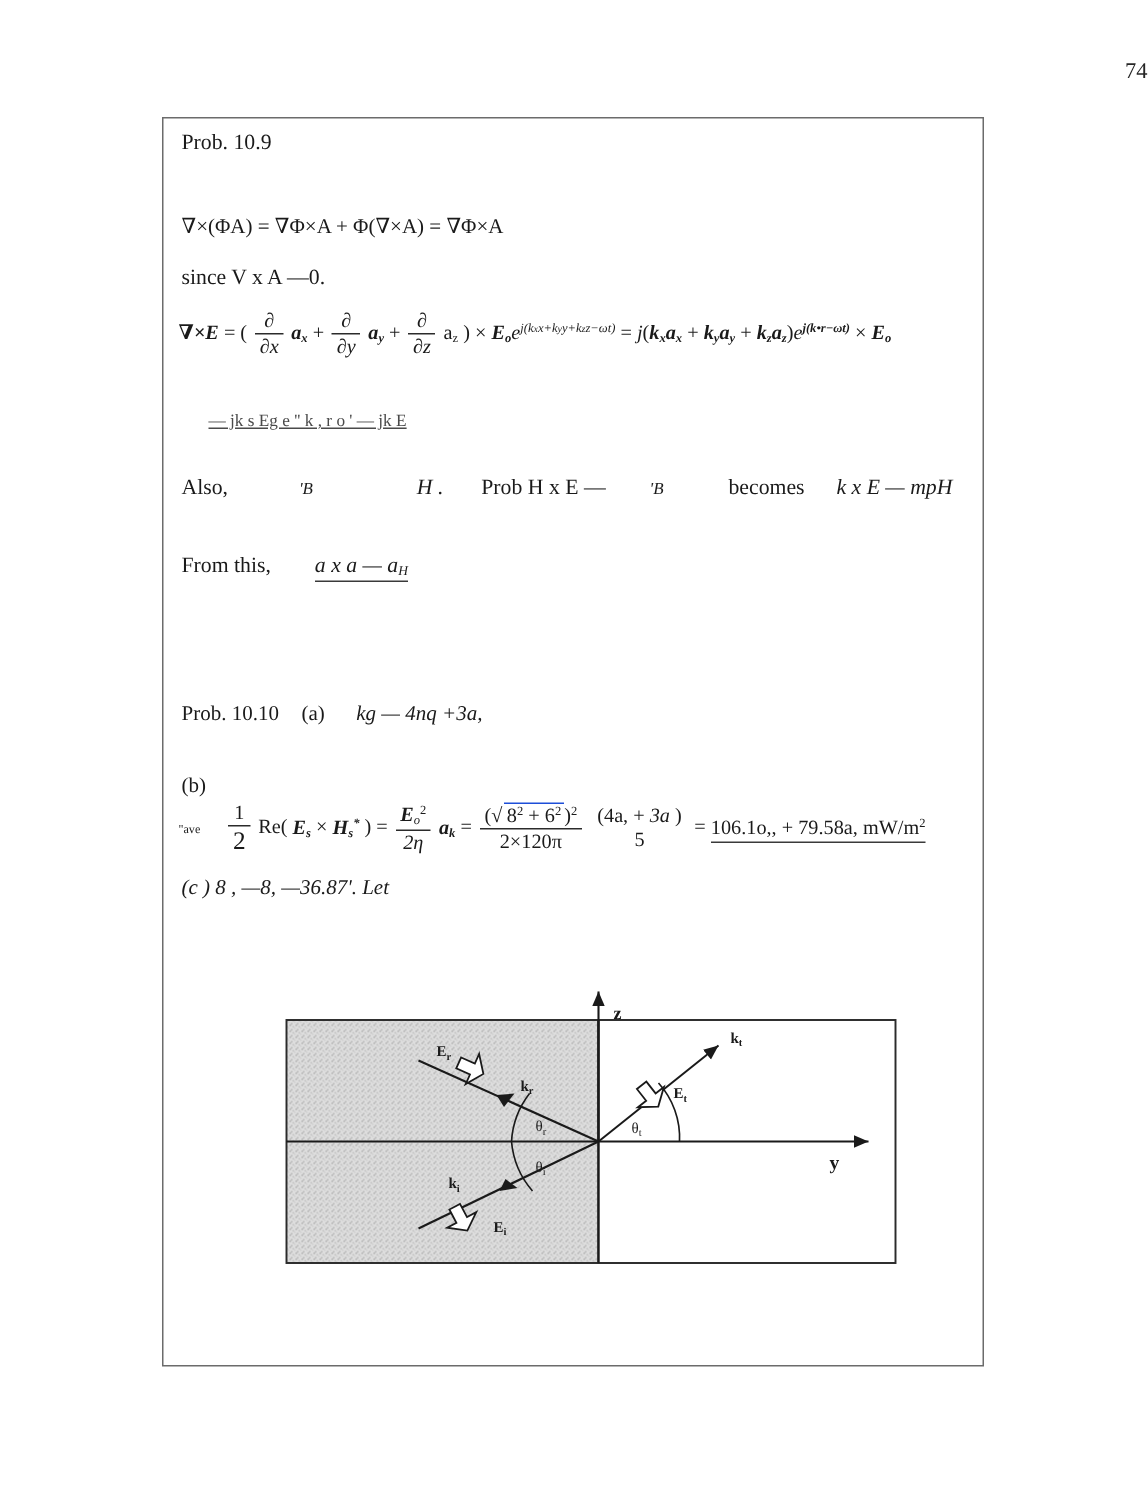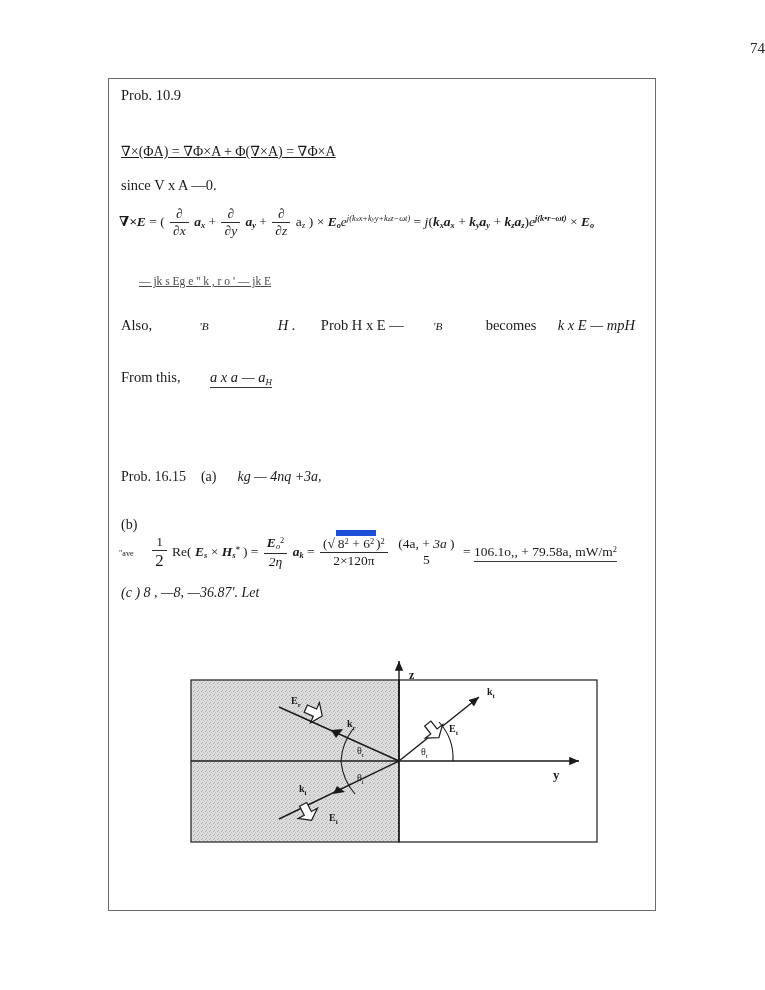--- a/index.html
+++ b/index.html
@@ -62,30 +62,30 @@
     text-align: center;
     line-height: 1.05;
     margin: 0 2px;
   }
   .frac > .num { display: block; border-bottom: 1px solid #2b2b2b; padding: 0 3px 1px; }
   .frac > .den { display: block; padding: 1px 3px 0; }
 
   
   .radic { display: inline-block; }
   .radic > .rad-bar {
-    border-top: 6px solid #1d4ed8;
+    border-top: 1px solid #1d4ed8;
     padding: 0 2px;
     margin-left: 1px;
     margin-top: 36px;
   }
 
   
   #t-prob109   { left: 12px;  top: 8px;   font-size: 14.5px; }
   #t-line2     { left: 12px;  top: 28px;  font-size: 14.5px; }
-  #t-eq1       { left: 12px;  top: 64px;  font-size: 14px; text-decoration: underline;  }
+  #t-eq1       { left: 12px;  top: 64px;  font-size: 14px;  }
   #t-since     { left: 12px;  top: 98px;  font-size: 14.5px; }
   #t-eq2       { left: 10px;  top: 128px; font-size: 13.5px; }
   #t-eq3       { left: 30px;  top: 196px; font-size: 11.5px; color:#4a4a4a;text-decoration:underline; }
   #t-also      { left: 12px;  top: 238px; font-size: 14.5px; }
   #t-from      { left: 12px;  top: 290px; font-size: 14.5px; }
 
   #t-prob1010  { left: 12px;  top: 390px; font-size: 14px; }
   #t-kline     { left: 12px;  top: 414px; font-size: 14px; }
   #t-b         { left: 12px;  top: 438px; font-size: 14px; }
   #t-eqb       { left: 10px;  top: 456px; font-size: 13.5px; }
@@ -164,21 +164,21 @@
     <span class="it">k x E — mpH</span>
   </div>
 
   <div class="blk" id="t-from">
     <span>From this,</span>
     <span style="display:inline-block;width:22px"></span>
     <span class="it uline"><span>a  x a   — a</span><span class="sub">H</span></span>
   </div>
 
   <div class="blk" id="t-prob1010">
-    <span>Prob. 16.15</span>
+    <span>Prob. 10.10</span>
     <span style="display:inline-block;width:8px"></span>
     <span>(a)</span>
     <span style="display:inline-block;width:14px"></span>
     <span class="it">kg — 4nq +3a,</span>
   </div>
 
 
   <div class="blk" id="t-b">(b)</div>
 
   <div class="blk" id="t-eqb">

